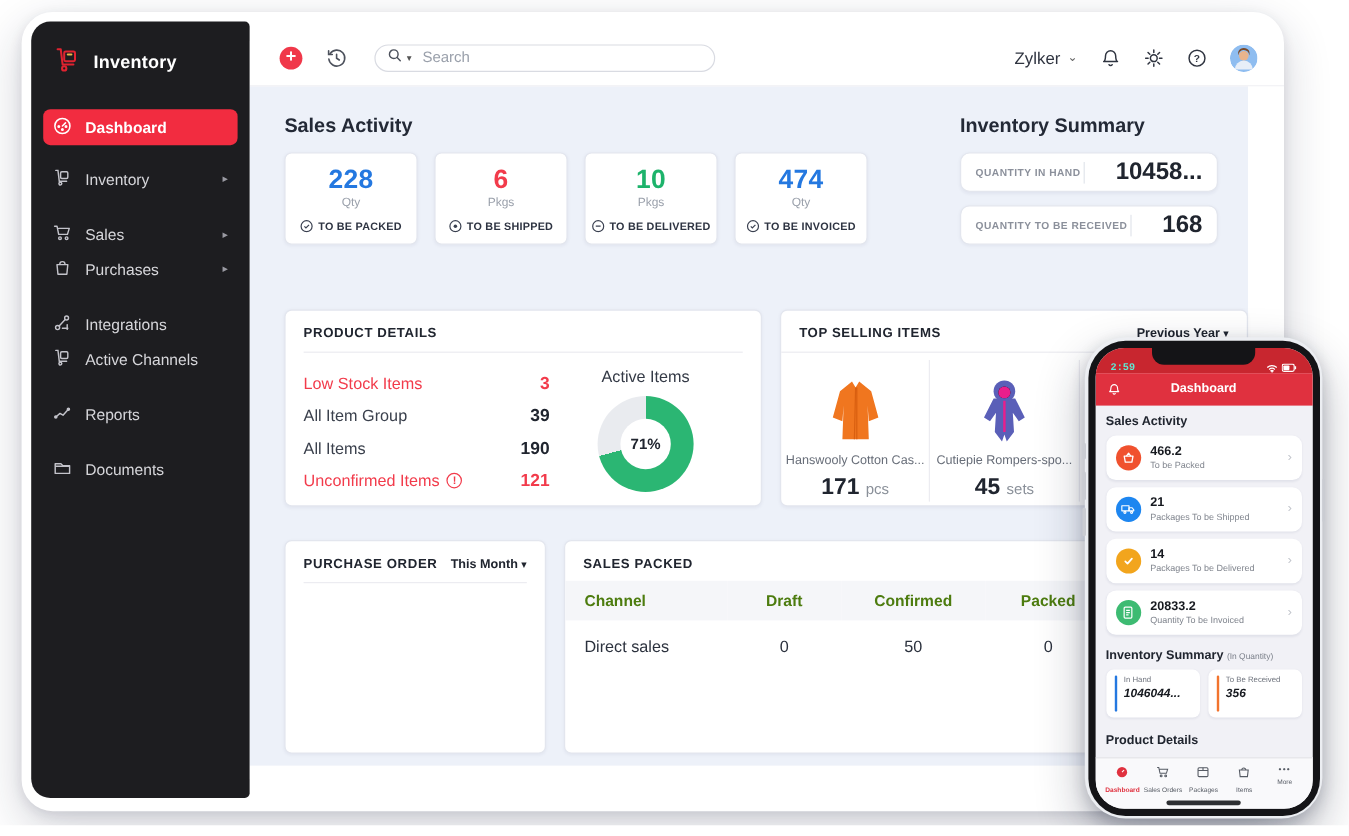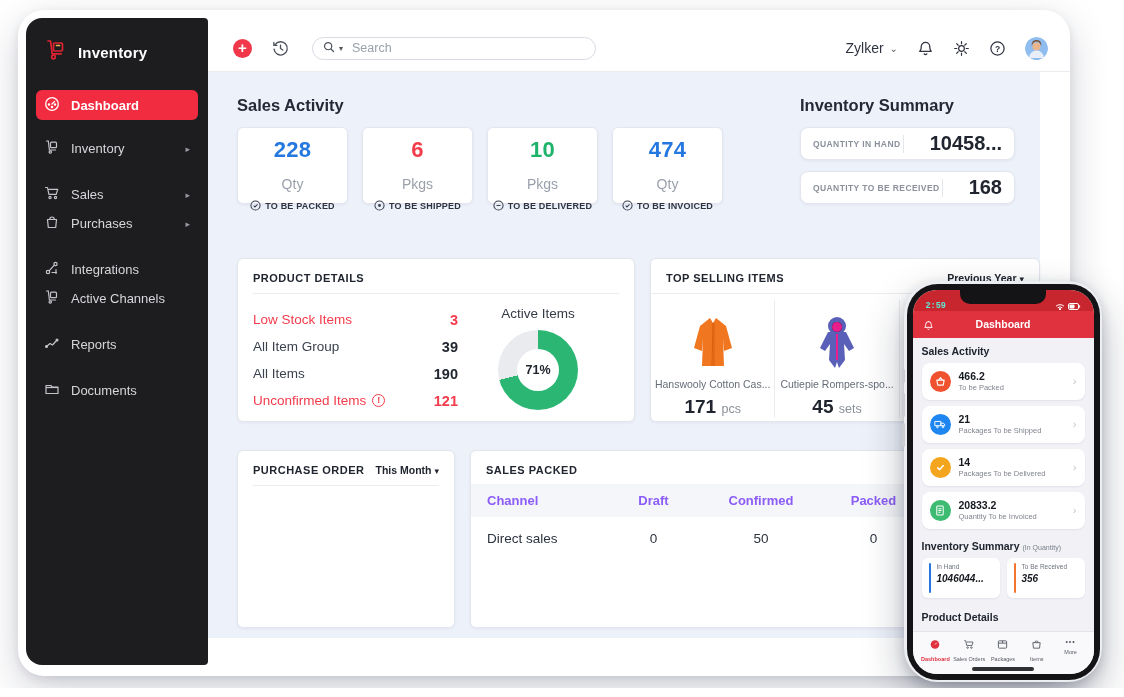--- a/index.html
+++ b/index.html
@@ -44,21 +44,21 @@
 
   
   .main-bg { position:absolute; left:208px; top:72px; width:832px; height:566px; background:#edf1f9; z-index:2; }
 
   .sec-title { position:absolute; z-index:3; font-size:16.5px; font-weight:bold; color:#232936; }
 
   .sa-card { position:absolute; top:127px; width:111px; height:77px; background:#fff;
              border:1px solid #e3e6ee; border-radius:6px; z-index:3; text-align:center;
              box-shadow:0 1px 3px rgba(30,40,80,.06); padding-top:9px; cursor:pointer; }
   .sa-card .num { font-size:22px; font-weight:bold; letter-spacing:.3px; }
-  .sa-card .unit { font-size:14px; color:#9aa0ab; margin-top:13px; }
+  .sa-card .unit { font-size:10px; color:#9aa0ab; margin-top:1px; }
   .sa-card .lbl { margin-top:8px; font-size:9px; font-weight:bold; color:#2e3442; letter-spacing:.2px;
                   display:flex; align-items:center; justify-content:center; gap:4px; }
 
   .inv-box { position:absolute; left:800px; width:215px; height:33px; background:#fff;
              border:1px solid #e3e6ee; border-radius:8px; z-index:3; display:flex; align-items:center;
              padding:0 12px; box-shadow:0 1px 3px rgba(30,40,80,.06); cursor:pointer; }
   .inv-box .k { font-size:8.5px; font-weight:bold; letter-spacing:.4px; color:#8b909b; }
   .inv-box .sep { margin-left:auto; width:1px; height:18px; background:#e2e5ec; }
   .inv-box .v { font-size:20px; font-weight:bold; color:#20252f; margin-left:26px; }
 
@@ -93,21 +93,21 @@
   .ts-qty { margin-top:6px; font-size:19px; font-weight:bold; color:#20252f; }
   .ts-qty .u { font-size:12.5px; font-weight:normal; color:#8a9099; }
 
   
   .po-center { text-align:center; margin-top:42px; }
   .po-center .l1 { font-size:15px; color:#434a58; }
   .po-center .l2 { font-size:25px; font-weight:bold; color:#2478e0; margin-top:7px; letter-spacing:.3px; }
 
   
   .so-table { width:100%; border-collapse:collapse; margin-top:2px; }
-  .so-table th { background:#f5f6f9; font-size:13px; font-weight:bold; color:#8b5cf6; height:33px; text-align:center; }
+  .so-table th { background:#f5f6f9; font-size:13px; font-weight:bold; color:#4d7c0f; height:33px; text-align:center; }
   .so-table th:first-child { text-align:left; padding-left:16px; }
   .so-table td { font-size:13.5px; color:#2c323e; height:42px; text-align:center; }
   .so-table td:first-child { text-align:left; padding-left:16px; }
 
   
   .phone { position:absolute; left:904px; top:281px; width:198px; height:401px; z-index:20;
            background:#eceef2; border-radius:34px; padding:2.5px;
            box-shadow:0 18px 40px rgba(20,25,50,.30), 0 4px 12px rgba(20,25,50,.18); }
   .phone-bezel { width:100%; height:100%; background:#141417; border-radius:31px; padding:6px; }
   .phone-screen { width:100%; height:100%; border-radius:24px; background:#f1f1f6; overflow:hidden; position:relative; }

